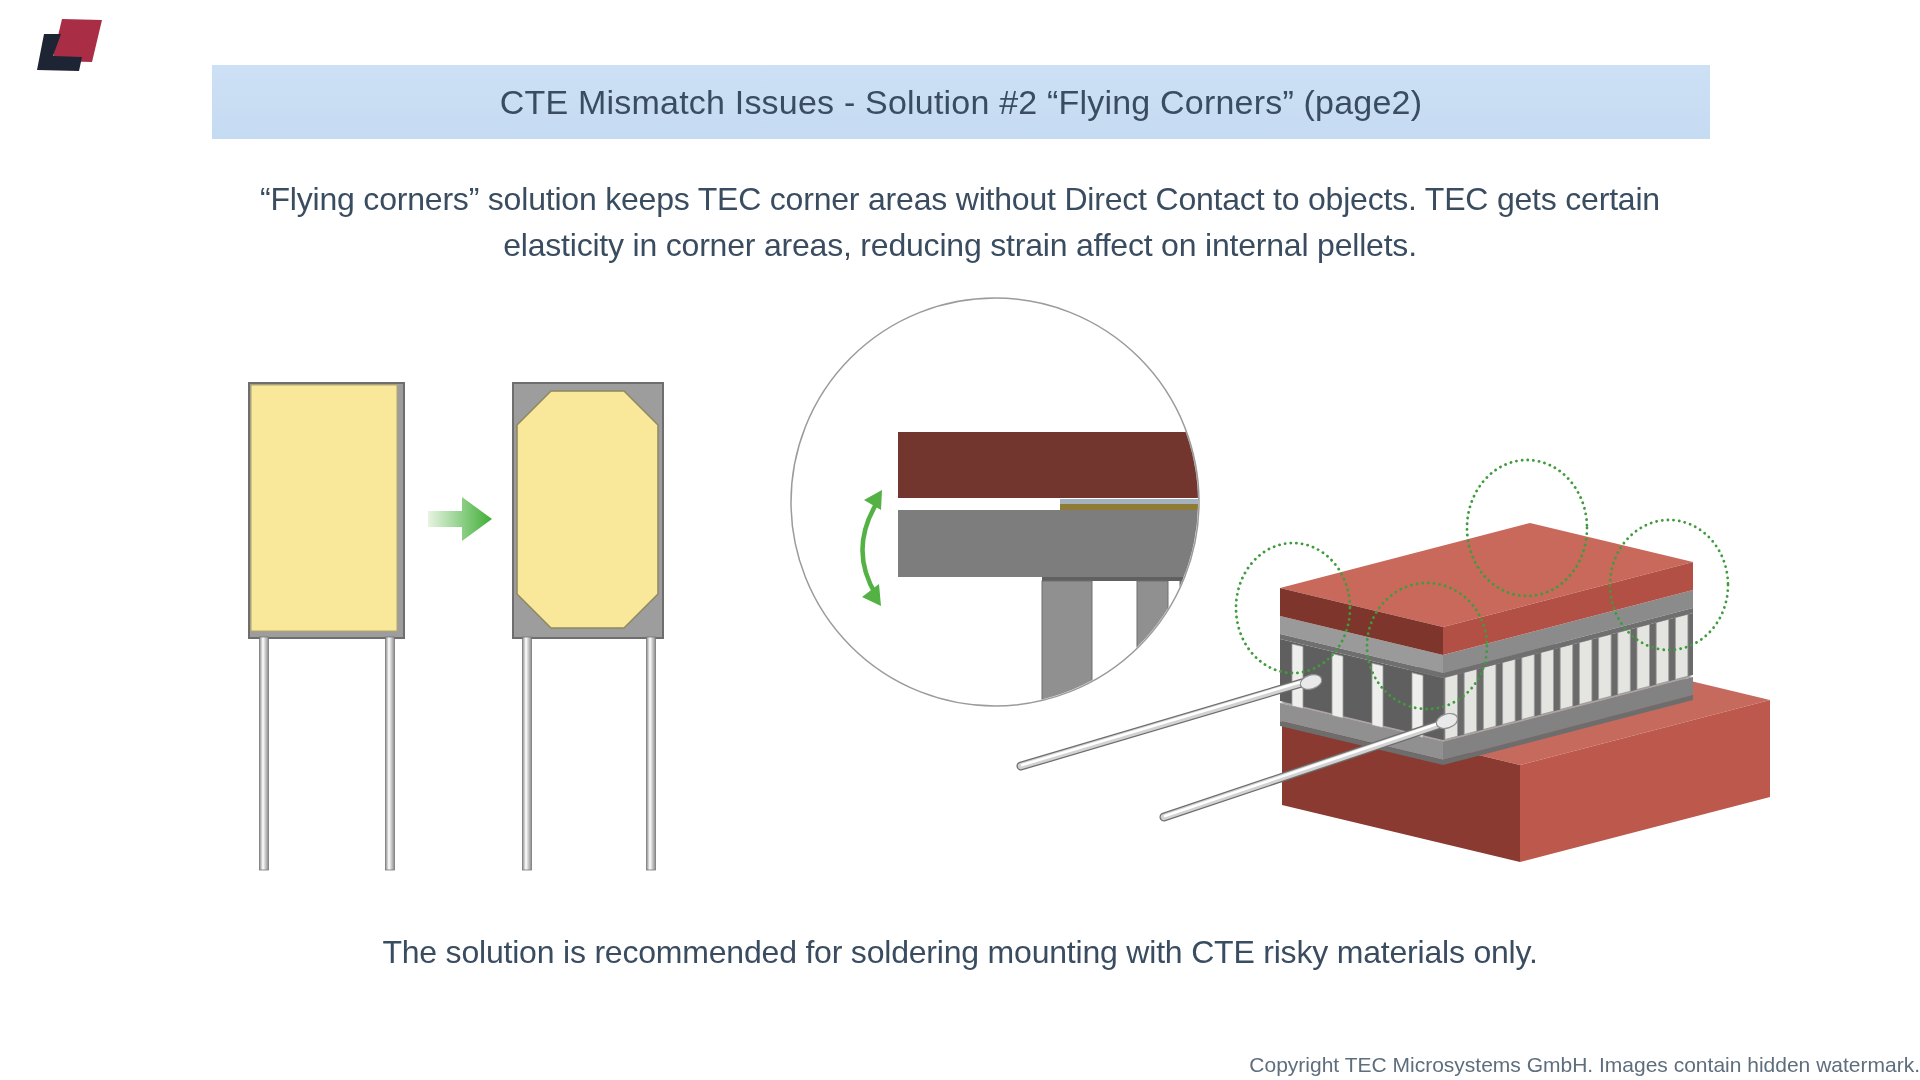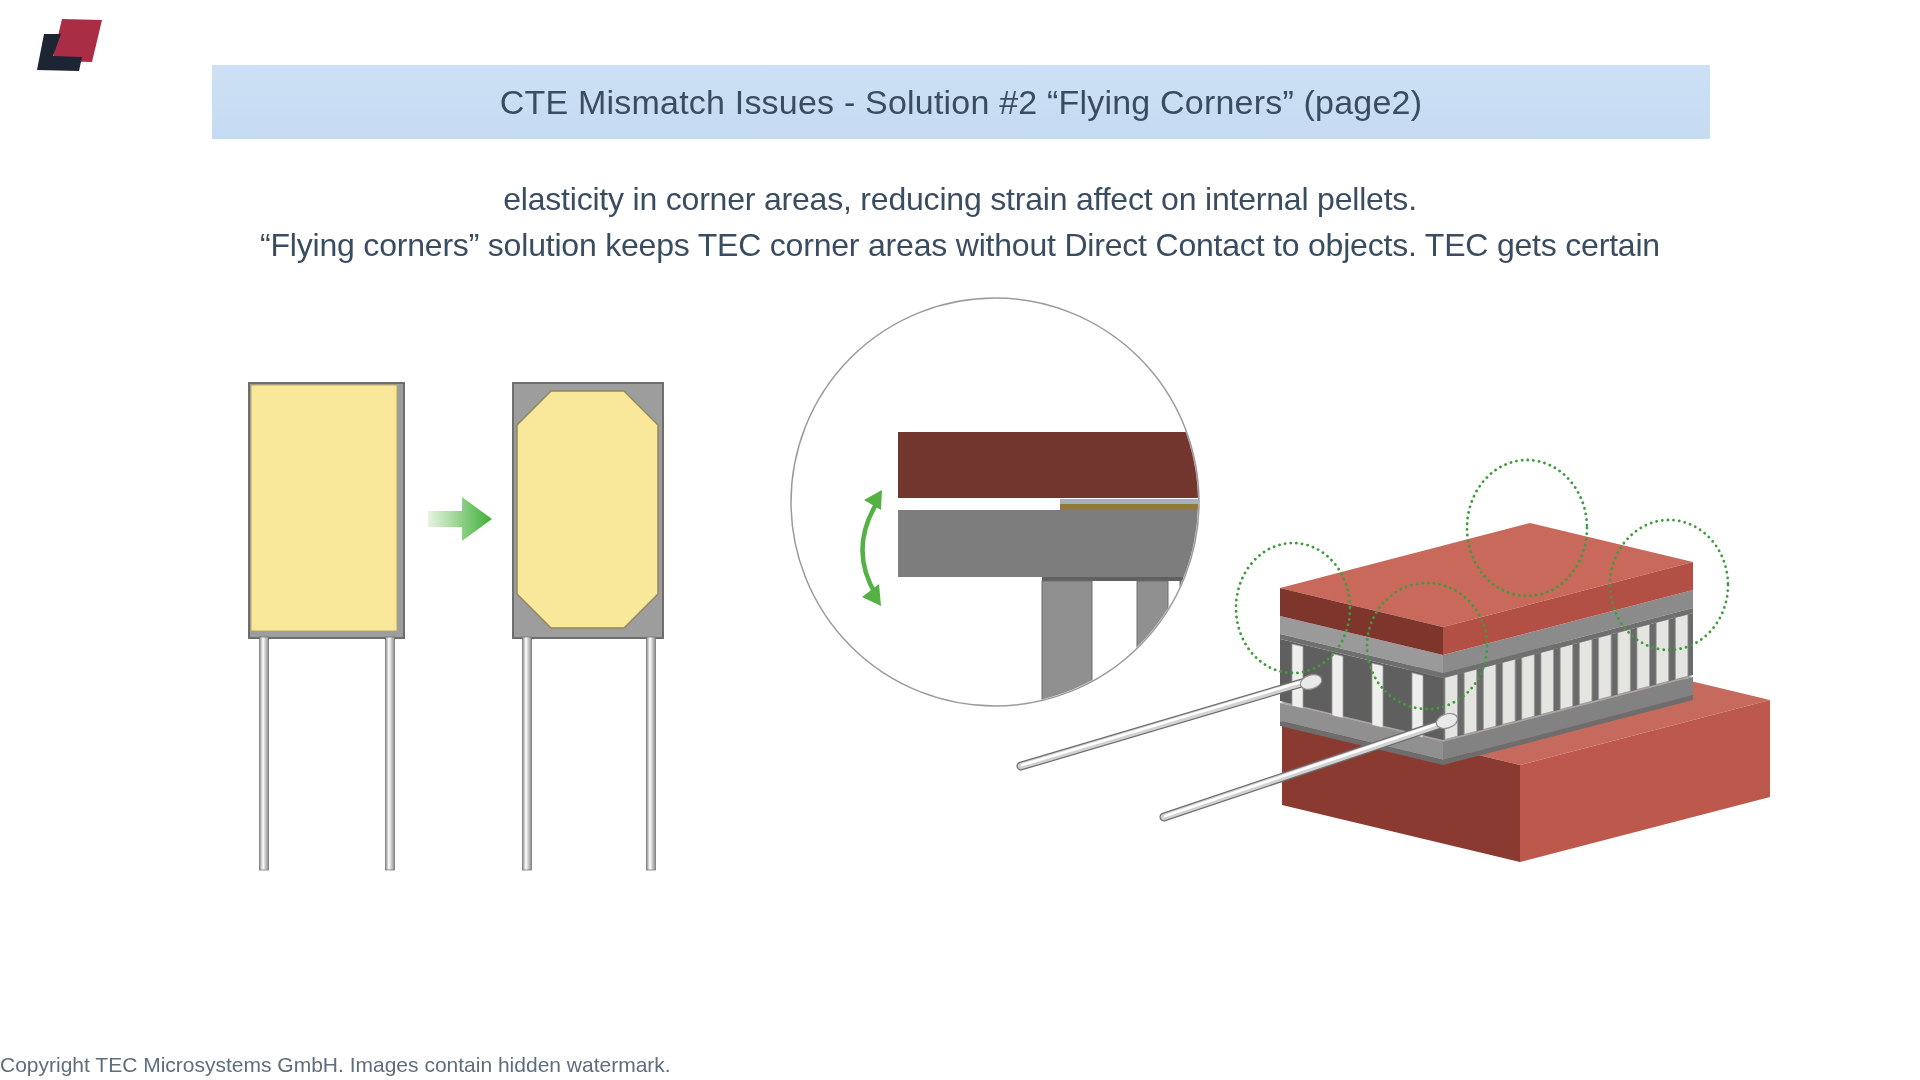--- a/index.html
+++ b/index.html
@@ -8,21 +8,21 @@
   .abs{position:absolute;}
   #gfx{position:absolute;left:0;top:0;width:1920px;height:1080px;}
   .title-bar{left:212px;top:65px;width:1498px;height:74px;
      background:linear-gradient(#cde0f5,#c5dbf1);
      display:flex;align-items:center;justify-content:center;
      font-size:34px;letter-spacing:0.2px;color:#3a4c60;}
   .intro{left:0;top:176px;width:1920px;text-align:center;
      font-size:32px;line-height:46px;color:#3a4c60;letter-spacing:-0.2px;}
   .conclusion{left:0;top:926px;width:1920px;text-align:center;
      font-size:32px;line-height:52px;color:#3a4c60;letter-spacing:-0.2px;}
-  .footer{left:0;top:1052px;width:1920px;text-align:left;
+  .footer{left:0;top:1052px;width:1920px;text-align:right;
      font-size:21px;line-height:26px;color:#5e6e7d;}
 </style>
 </head>
 <body>
 
 <svg id="gfx" viewBox="0 0 1920 1080" xmlns="http://www.w3.org/2000/svg">
   <defs>
     <linearGradient id="wireV" x1="0" y1="0" x2="1" y2="0">
       <stop offset="0" stop-color="#8a8a8a"></stop>
         <stop offset="0.38" stop-color="#ffffff"></stop>
@@ -151,20 +151,21 @@
     <ellipse cx="1669" cy="585" rx="59" ry="65"></ellipse>
     <ellipse cx="1427" cy="646" rx="60" ry="63"></ellipse>
   </g>
 </svg>
 
 <div class="abs title-bar">
   <span>CTE Mismatch Issues - Solution #2 “Flying Corners” (page2)</span>
 </div>
 
 <div class="abs intro">
+  <div>“Flying corners” solution keeps TEC corner areas without Direct Contact to objects. TEC gets certain</div>
   <div>elasticity in corner areas, reducing strain affect on internal pellets.</div>
-  <div>“Flying corners” solution keeps TEC corner areas without Direct Contact to objects. TEC gets certain</div>
 </div>
 
 <div class="abs conclusion">
+  <div>The solution is recommended for soldering mounting with CTE risky materials only.</div>
 </div>
 
 <div class="abs footer">Copyright TEC Microsystems GmbH. Images contain hidden watermark.</div>
 
 </body></html>

